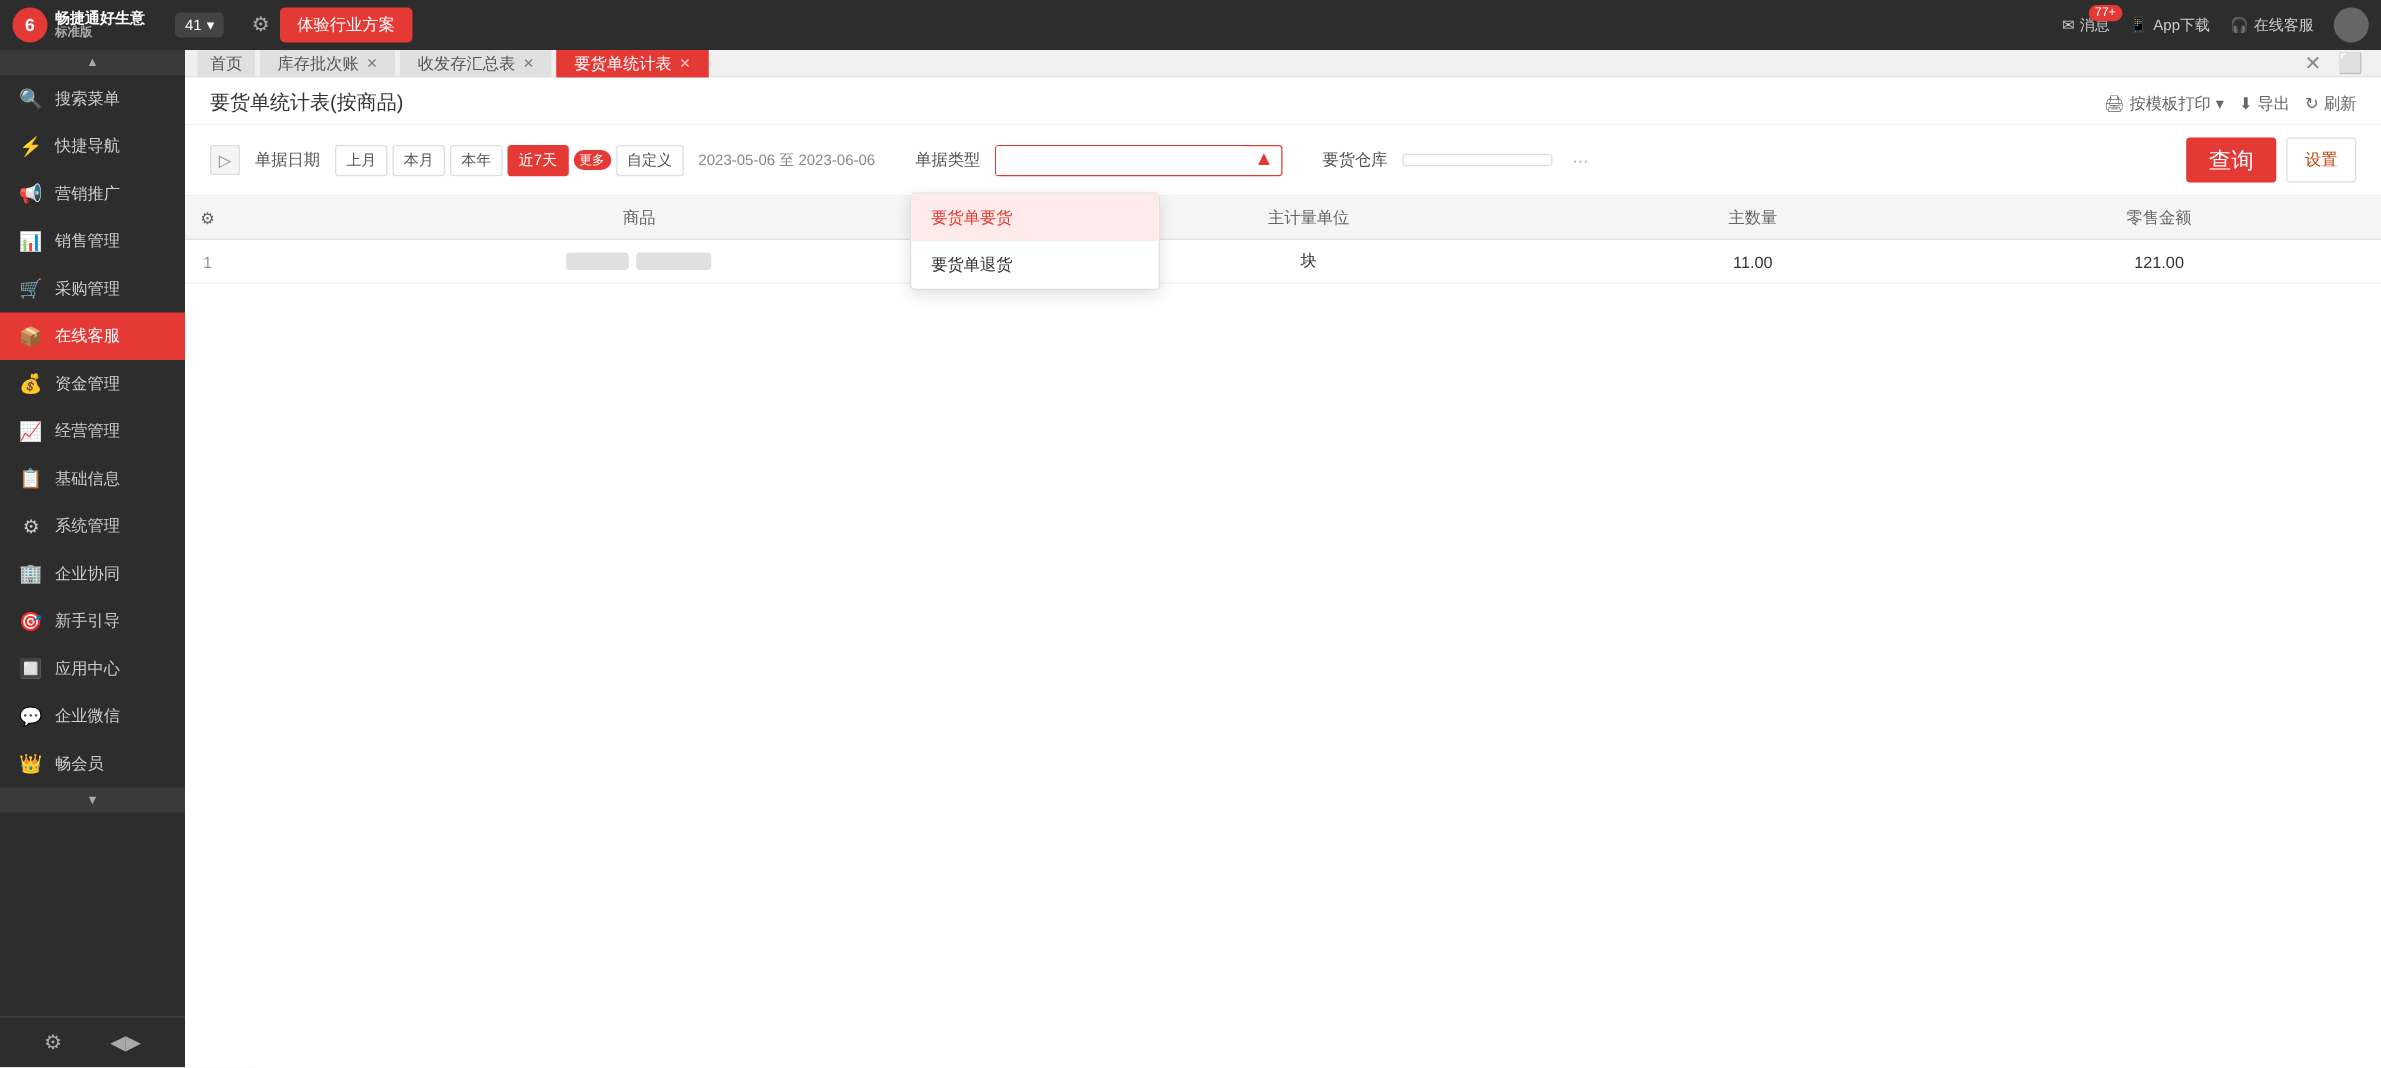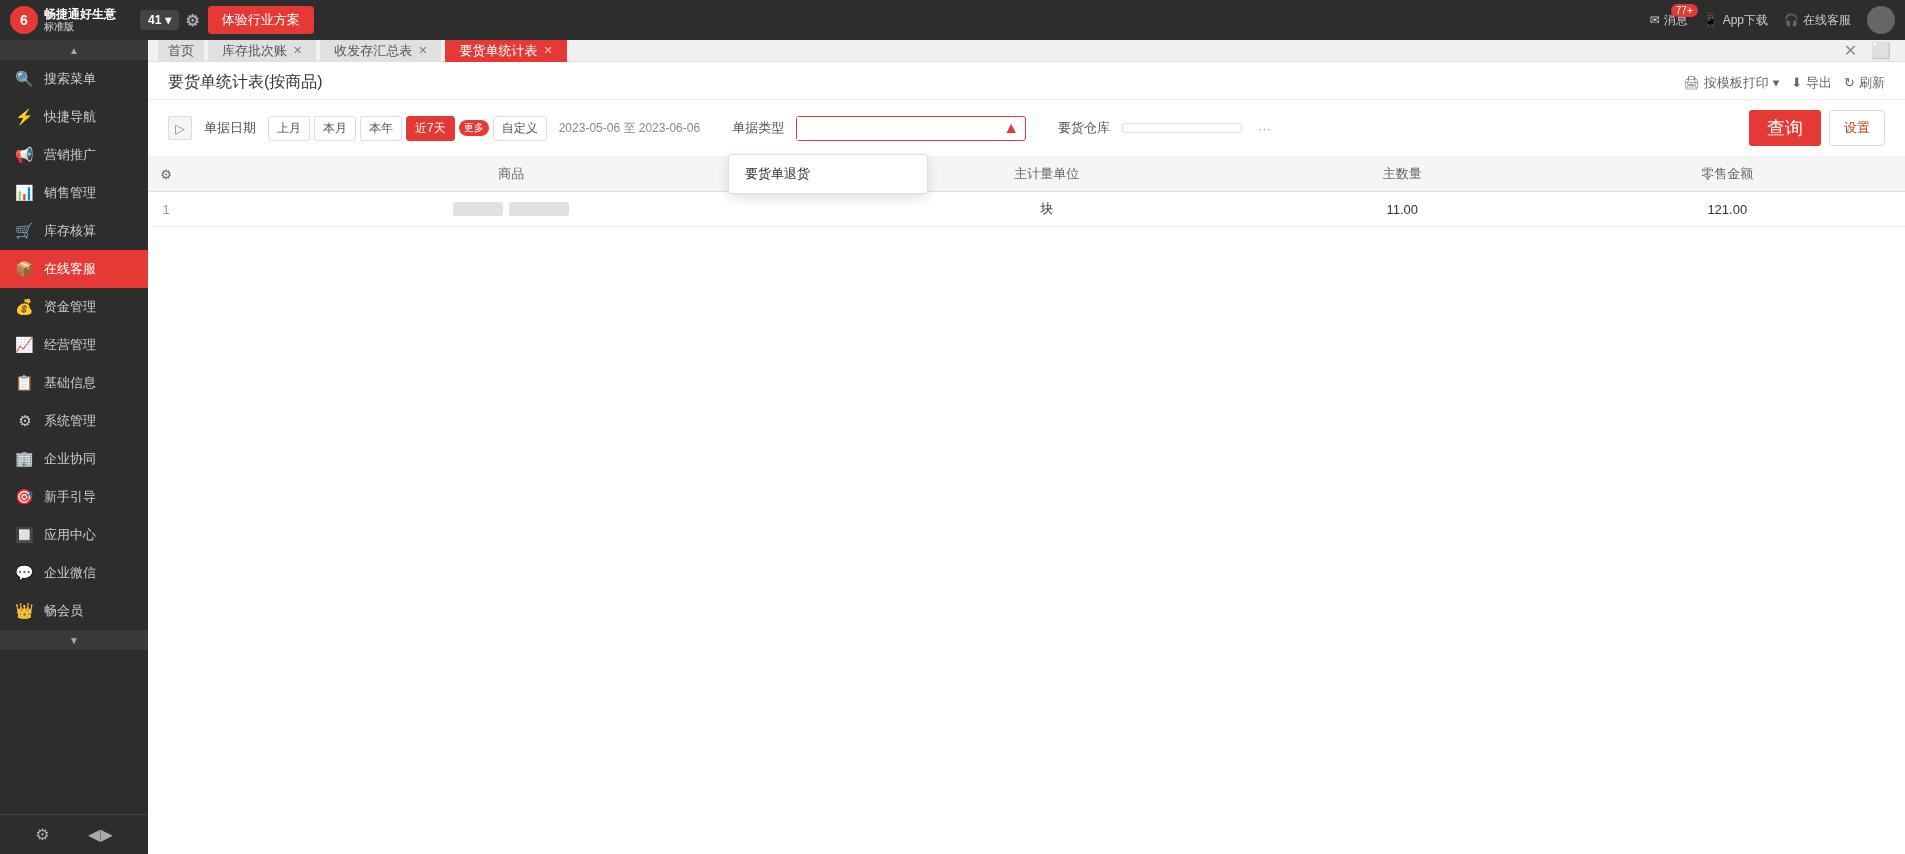--- a/index.html
+++ b/index.html
@@ -95,21 +95,21 @@
 
 <div class="topbar">
   <div class="topbar-logo">
     <div class="topbar-logo-icon">6</div>
     <div class="topbar-company">
       <div>畅捷通好生意</div>
       <div class="sub">标准版</div>
     </div>
   </div>
 
-  <div style="margin-left:16px; display:flex; align-items:center; gap:6px;font-weight:bold;">
+  <div style="margin-left:16px; display:flex; align-items:center; gap:22px;">
     <div class="topbar-select">
       <span>41</span>
       <span>▾</span>
     </div>
     <span class="topbar-gear">⚙</span>
   </div>
 
   <button class="topbar-trial-btn">体验行业方案</button>
 
   <div class="topbar-spacer"></div>
@@ -148,21 +148,21 @@
     <div class="sidebar-item">
       <span class="sidebar-item-icon">📢</span>
       <span>营销推广</span>
     </div>
     <div class="sidebar-item">
       <span class="sidebar-item-icon">📊</span>
       <span>销售管理</span>
     </div>
     <div class="sidebar-item">
       <span class="sidebar-item-icon">🛒</span>
-      <span>库存核算</span>
+      <span>采购管理</span>
     </div>
     <div class="sidebar-item active">
       <span class="sidebar-item-icon">📦</span>
       <span>在线客服</span>
     </div>
     <div class="sidebar-item">
       <span class="sidebar-item-icon">💰</span>
       <span>资金管理</span>
     </div>
     <div class="sidebar-item">
@@ -272,20 +272,21 @@
       <span class="filter-warehouse-label">要货仓库</span>
       <div class="filter-warehouse-input-wrap"></div>
       <span class="filter-more-btn">···</span>
 
       <div class="filter-actions">
         <button class="btn-query">查询</button>
         <button class="btn-settings">设置</button>
       </div>
 
       <div class="dropdown-menu">
+        <div class="dropdown-item selected">要货单要货</div>
         <div class="dropdown-item">要货单退货</div>
       </div>
     </div>
 
     <div class="table-wrap">
       <table>
         <thead>
           <tr>
             <th class="th-settings">⚙</th>
             <th>商品</th>

